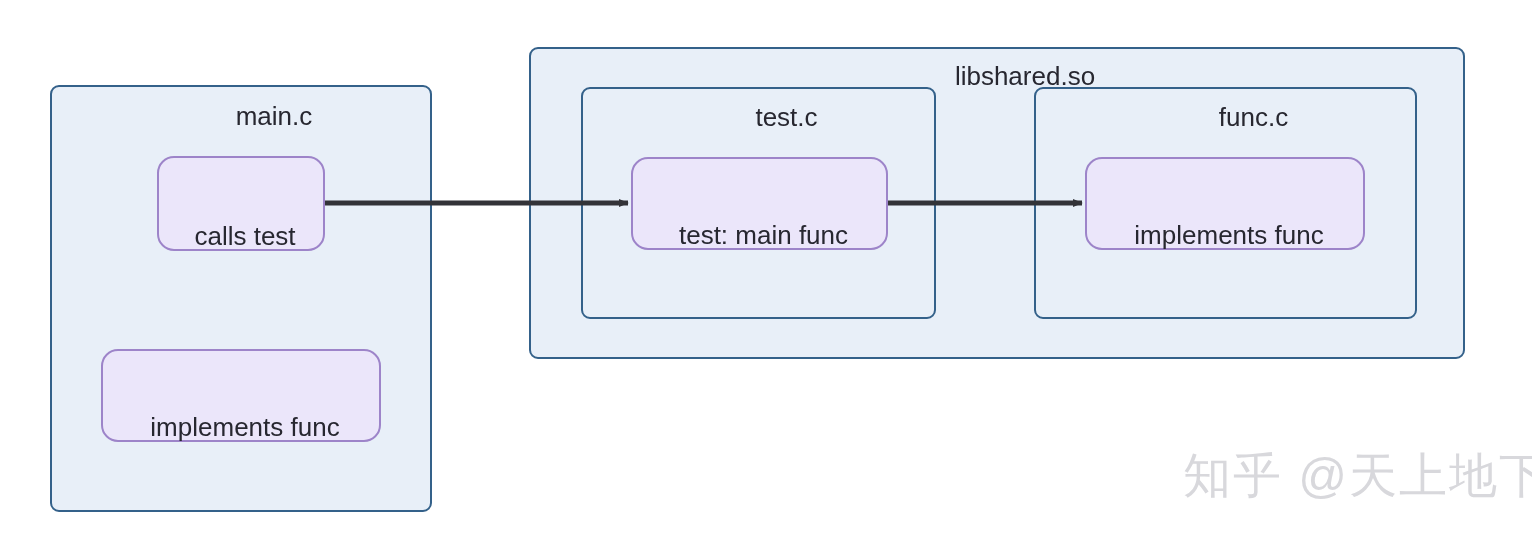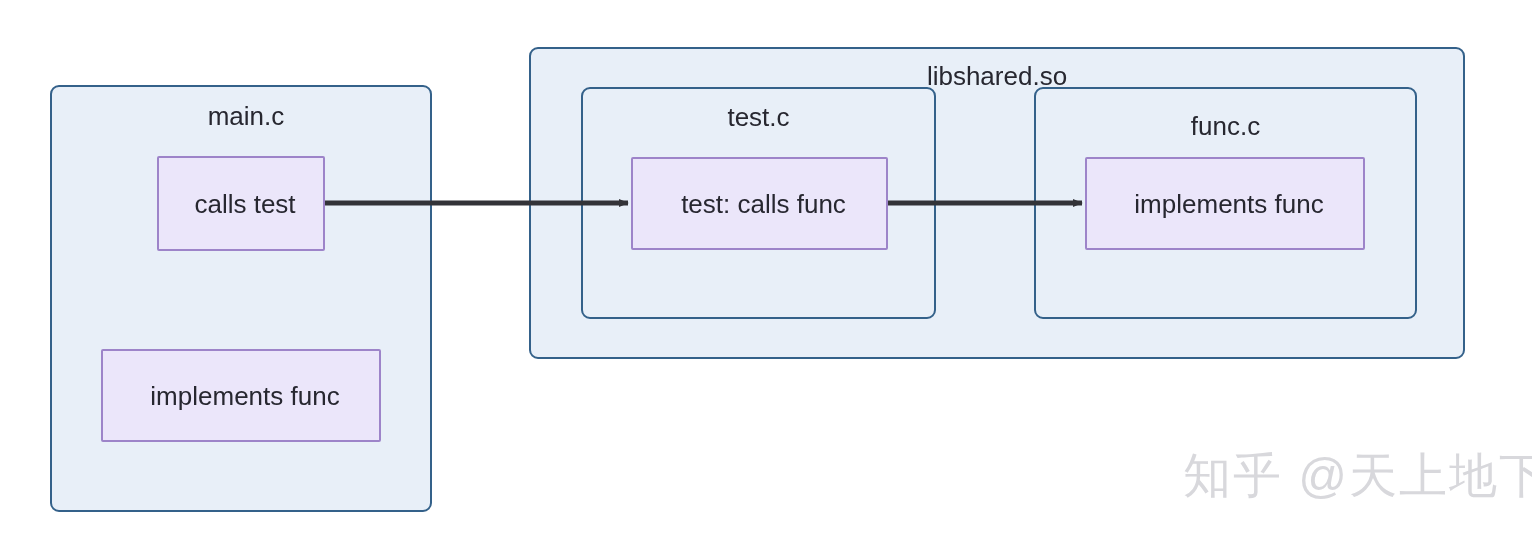--- a/index.html
+++ b/index.html
@@ -28,31 +28,32 @@
   }
   .cluster-label {
     position: absolute;
     left: 0;
     right: 0;
     text-align: center;
     font-size: 26px;
     color: #272730;
     white-space: nowrap;
     line-height: 1;
+    padding-left: 28px;
   }
 
   
   .node {
     position: absolute;
     box-sizing: border-box;
     background: #EBE6FA;
     border: 2px solid #9D84C9;
-    border-radius: 2px;
+    border-radius: 17px;
     display: flex;
-    align-items: center;
+    align-items: flex-end;
     justify-content: center;
     padding-left: 8px;
   }
   .node-label {
     font-size: 26px;
     color: #272730;
     white-space: nowrap;
     line-height: 1;
   }
 
@@ -86,40 +87,40 @@
 
   <div class="cluster" style="left: 50px; top: 85px; width: 382px; height: 427px; background: rgb(232, 239, 248); border-color: rgb(52, 97, 138);"></div>
 
   <div class="cluster" style="left: 581px; top: 87px; width: 355px; height: 232px; background: rgb(232, 239, 248); border-color: rgb(52, 97, 138);"></div>
 
   <div class="cluster" style="left: 1034px; top: 87px; width: 383px; height: 232px; background: rgb(232, 239, 248); border-color: rgb(52, 97, 138);"></div>
 
   <div class="cluster-label" style="left: 50px; top: 103px; width: 392px; color: rgb(39, 39, 48);">main.c</div>
   <div class="cluster-label" style="left: 529px; top: 63px; width: 936px; color: rgb(39, 39, 48);">libshared.so</div>
   <div class="cluster-label" style="left: 581px; top: 104px; width: 355px; color: rgb(39, 39, 48);">test.c</div>
-  <div class="cluster-label" style="left: 1034px; top: 113px; width: 383px; color: rgb(39, 39, 48);">func.c</div>
+  <div class="cluster-label" style="left: 1034px; top: 104px; width: 383px; color: rgb(39, 39, 48);">func.c</div>
 
   <svg class="edge-layer" viewBox="0 0 1532 546" width="1532" height="546">
     <defs>
       <marker id="arrowhead" markerWidth="10" markerHeight="8" refX="9.2" refY="4" orient="auto" markerUnits="userSpaceOnUse">
         <path d="M0,0 L10,4 L0,8 z" fill="#333338"></path>
       </marker>
     </defs>
     <line stroke="#333338" stroke-width="5" marker-end="url(#arrowhead)" x1="325" y1="203" x2="628" y2="203"></line>
     <line stroke="#333338" stroke-width="5" marker-end="url(#arrowhead)" x1="888" y1="203" x2="1082" y2="203"></line>
   </svg>
 
   <div class="node" style="left: 157px; top: 156px; width: 168px; height: 95px; background: rgb(235, 230, 250); border-color: rgb(157, 132, 201);">
     <span class="node-label" style="color: rgb(39, 39, 48);">calls test</span>
   </div>
   <div class="node" style="left: 101px; top: 349px; width: 280px; height: 93px; background: rgb(235, 230, 250); border-color: rgb(157, 132, 201);">
     <span class="node-label" style="color: rgb(39, 39, 48);">implements func</span>
   </div>
   <div class="node" style="left: 631px; top: 157px; width: 257px; height: 93px; background: rgb(235, 230, 250); border-color: rgb(157, 132, 201);">
-    <span class="node-label" style="color: rgb(39, 39, 48);">test: calls func</span>
+    <span class="node-label" style="color: rgb(39, 39, 48);">test: main func</span>
   </div>
   <div class="node" style="left: 1085px; top: 157px; width: 280px; height: 93px; background: rgb(235, 230, 250); border-color: rgb(157, 132, 201);">
     <span class="node-label" style="color: rgb(39, 39, 48);">implements func</span>
   </div>
 
   <div class="watermark" style="left: 1183px; top: 452px; color: rgb(216, 216, 220);">知乎 @天上地下</div>
 
 </div>
 
 </body></html>

